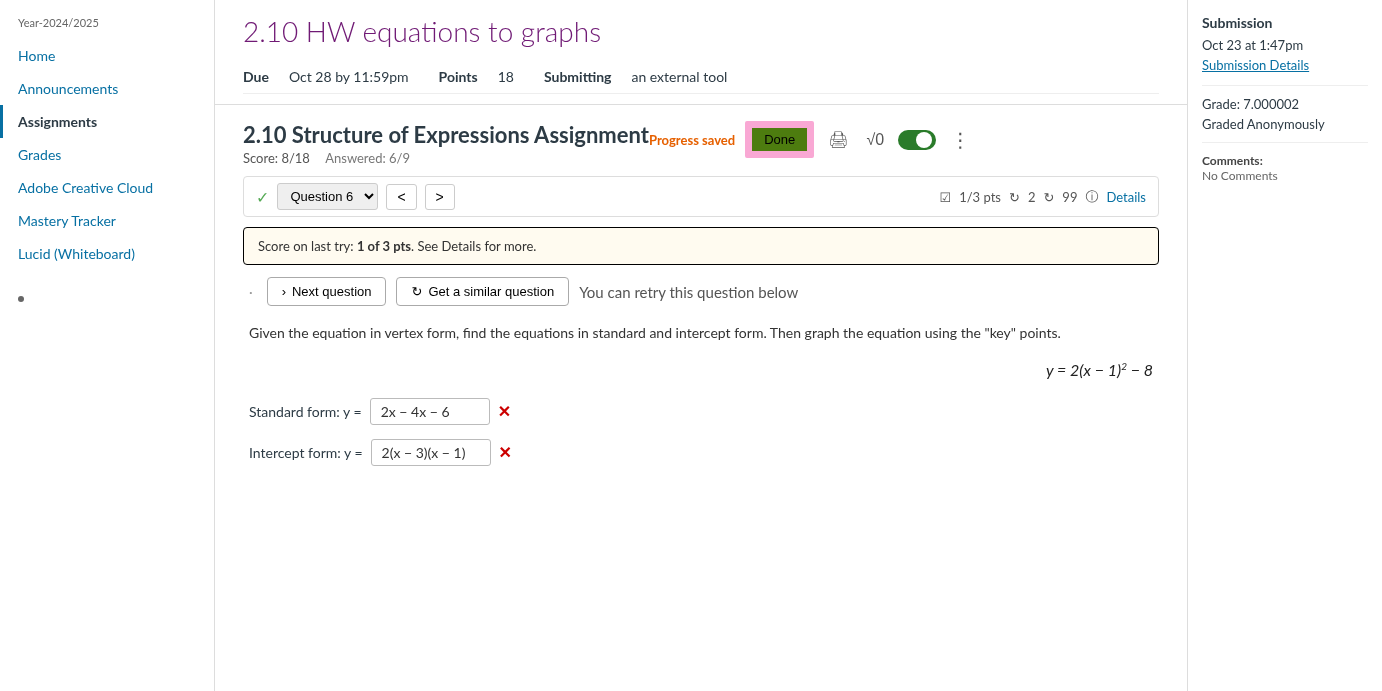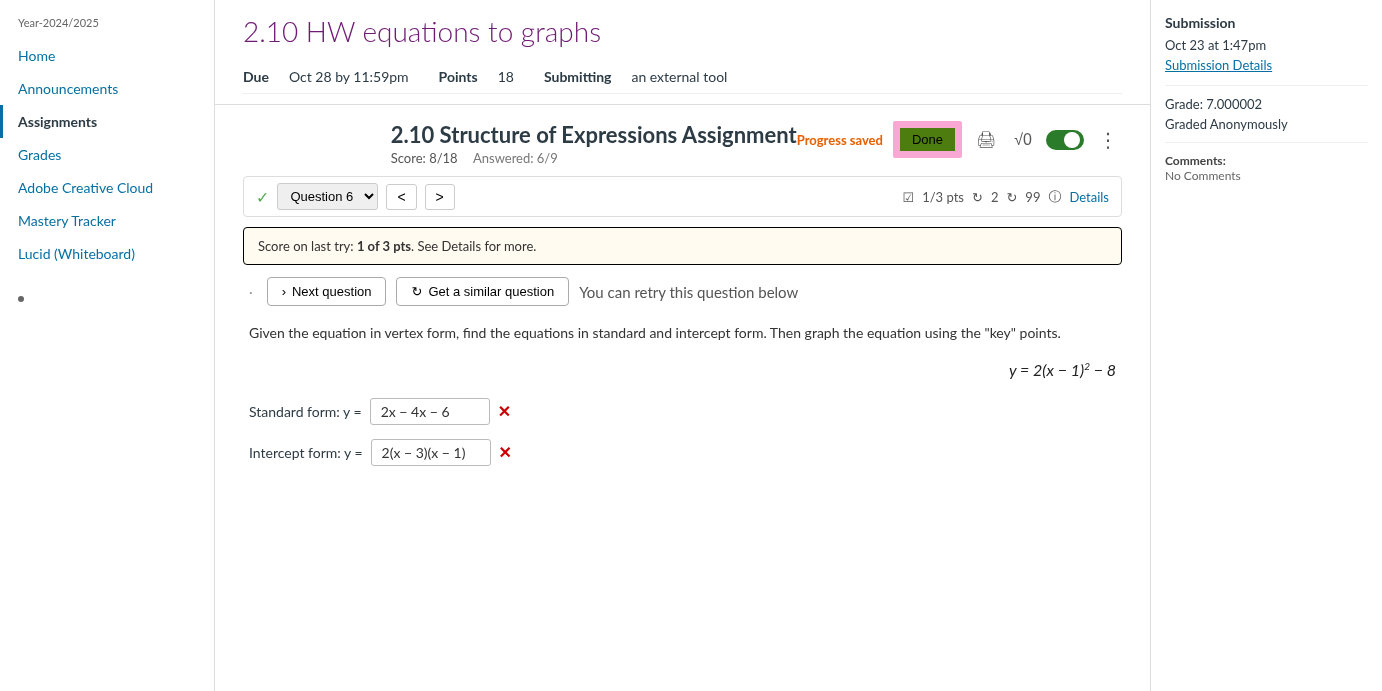--- a/index.html
+++ b/index.html
@@ -78,21 +78,21 @@
     
     .assignment-container {
       padding: 16px 28px;
       flex: 1;
     }
 
     
     .assignment-header {
       display: flex;
       align-items: flex-start;
-      justify-content: flex-end;
+      justify-content: flex-start;
       margin-bottom: 9px;
     }
     .assignment-title-block {}
     .assignment-title {
       font-size: 22px;
       font-weight: bold;
       color: #2d3b45;
     }
     .assignment-score {
       font-size: 13px;
@@ -286,21 +286,21 @@
       min-width: 120px;
     }
     .wrong-icon {
       color: #c00;
       font-size: 16px;
       font-weight: bold;
     }
 
     
     #right-sidebar {
-      width: 232px;
+      width: 195px;
       min-width: 180px;
       border-left: 1px solid #ddd;
       padding: 14px 14px;
       font-size: 13px;
       background: #fff;
     }
     .right-section-title {
       font-weight: bold;
       font-size: 14px;
       margin-bottom: 6px;

